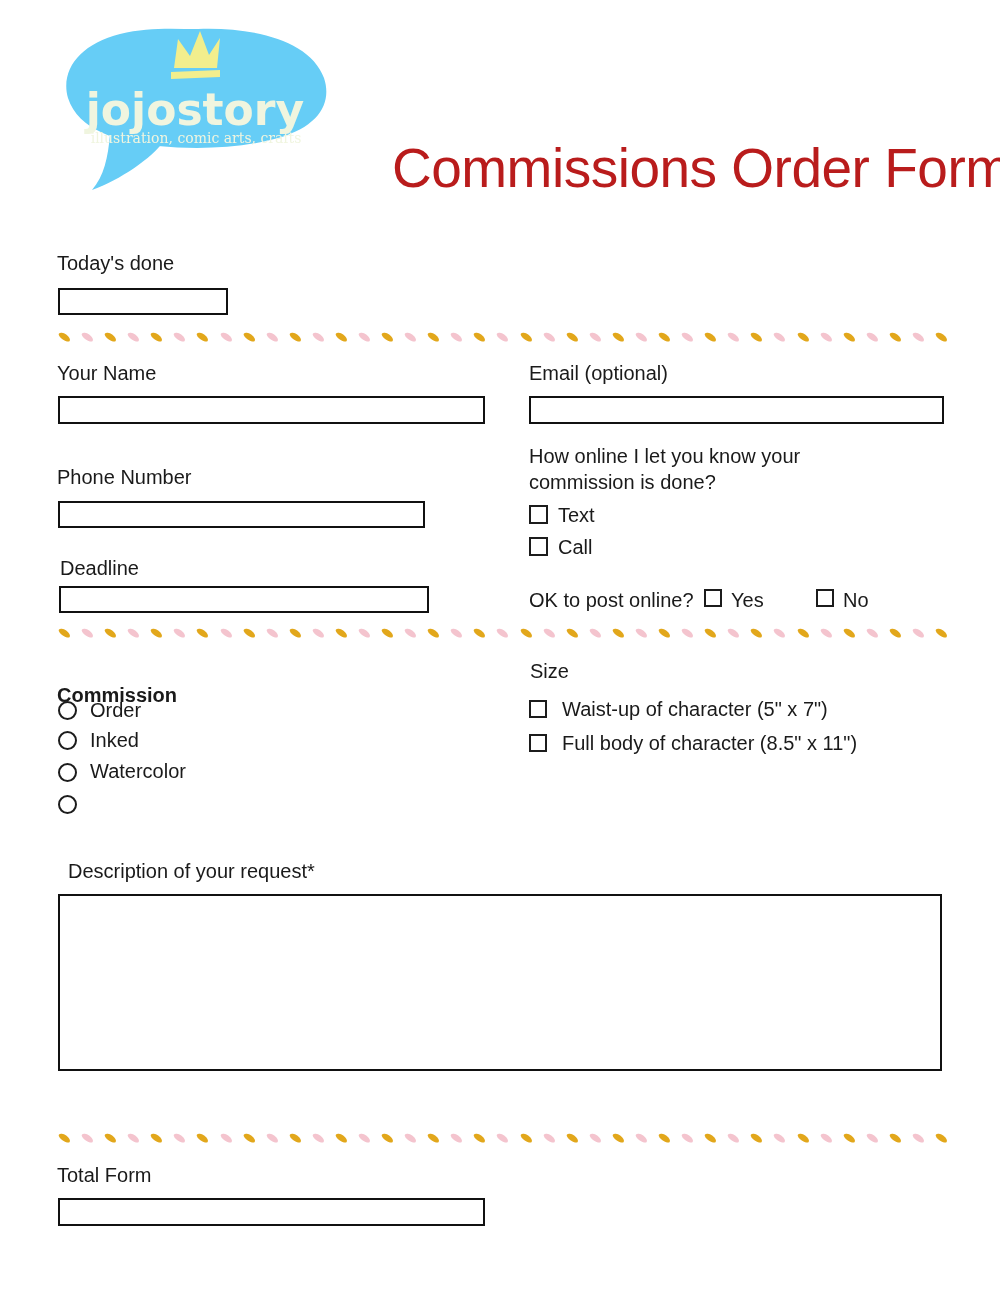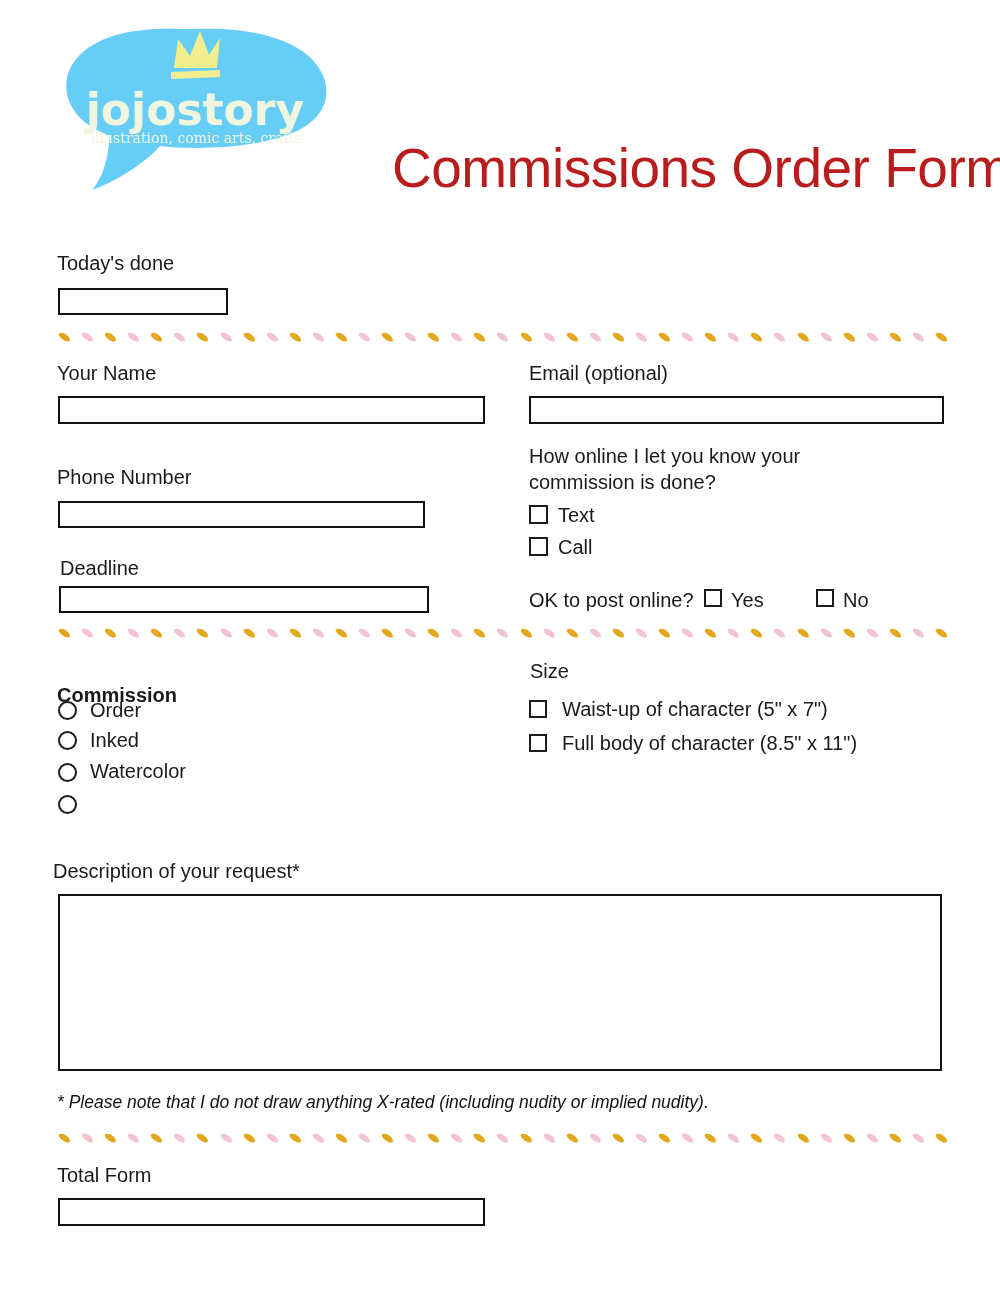--- a/index.html
+++ b/index.html
@@ -184,24 +184,23 @@
   <div class="radio" style="left:58px; top:795px;"></div>
 
   <div class="abs label" style="left:530px; top:660px;">Size</div>
 
   <div class="cb sm" style="left:529px; top:700px;"></div>
   <div class="abs label" style="left:562px; top:698px;">Waist-up of character (5" x 7")</div>
 
   <div class="cb sm" style="left:529px; top:734px;"></div>
   <div class="abs label" style="left:562px; top:732px;">Full body of character (8.5" x 11")</div>
 
-  <div class="abs label" style="left:53px; top:860px;">Description of your request*</div>
+  <div class="abs label" style="left:68px; top:860px;">Description of your request*</div>
   <textarea class="tbox" style="left: 58px; top: 894px; width: 884px; height: 177px;"></textarea>
 
-  <div class="abs footnote" style="left:57px; top:1092px;">* Please note that I do not draw anything X-rated (including nudity or implied nudity).</div>
 
   <div class="divider" style="top:1131px;">
       <span class="leaf" style="background: rgb(226, 167, 27);"></span>
       <span class="leaf" style="background: rgb(244, 196, 206);"></span>
       <span class="leaf" style="background: rgb(226, 167, 27);"></span>
       <span class="leaf" style="background: rgb(244, 196, 206);"></span>
       <span class="leaf" style="background: rgb(226, 167, 27);"></span>
       <span class="leaf" style="background: rgb(244, 196, 206);"></span>
       <span class="leaf" style="background: rgb(226, 167, 27);"></span>
       <span class="leaf" style="background: rgb(244, 196, 206);"></span>

